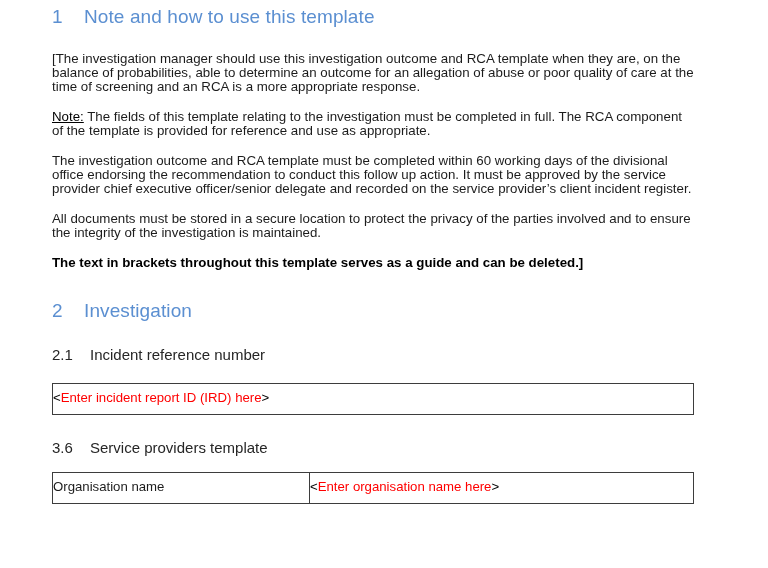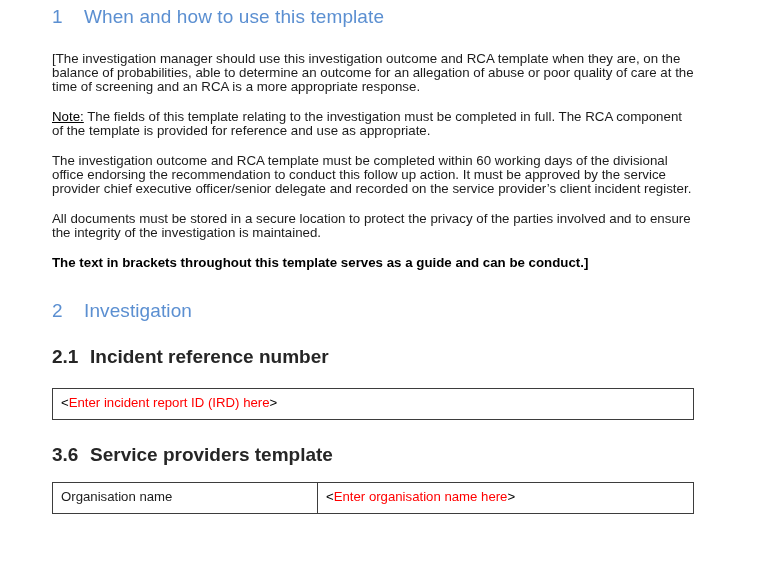--- a/index.html
+++ b/index.html
@@ -40,22 +40,22 @@
     flex: 0 0 32px;
   }
 
   .h1.second {
     padding-top: 0;
   }
 
   .h2 {
     display: flex;
     align-items: flex-start;
-    font-size: 19px;
-    font-weight: 700;
+    font-size: 15px;
+    font-weight: 400;
     color: #262626;
     margin: 0;
   }
   .h2 .num {
     width: 38px;
     flex: 0 0 38px;
   }
 
   
   .para {
@@ -81,60 +81,60 @@
   .sp-30 { height: 30px; }
 
   
   table.doc-table {
     border-collapse: collapse;
     width: 642px;
     table-layout: fixed;
   }
   table.doc-table td {
     border: 1px solid #3d3d3d;
-    padding: 5px 8px 6px 8px;
+    padding: 5px 8px 6px 0;
     font-size: 13.2px;
     line-height: 18px;
     color: #1c1c1c;
     vertical-align: top;
     height: 19px;
   }
   td.label-cell { width: 248px; }
   .placeholder { color: #ff0000; }
   .bracket { color: #000000; }
 </style>
 </head>
 <body>
 
 <div class="page">
 
   <h1 class="h1">
     <span class="num">1</span>
-    <span>When and how to use this template</span>
+    <span>Note and how to use this template</span>
   </h1>
 
   <div class="sp-24"></div>
 
   <p class="para">[The investigation manager should use this investigation outcome and RCA template when they are, on the balance of probabilities, able to determine an outcome for an allegation of abuse or poor quality of care at the time of screening and an RCA is a more appropriate response.</p>
 
   <div class="sp-16"></div>
 
   <p class="para"><span class="note-label">Note:</span><span> The fields of this template relating to the investigation must be completed in full. The RCA component of the template is provided for reference and use as appropriate.</span></p>
 
   <div class="sp-16"></div>
 
   <p class="para">The investigation outcome and RCA template must be completed within 60 working days of the divisional office endorsing the recommendation to conduct this follow up action. It must be approved by the service provider chief executive officer/senior delegate and recorded on the service provider’s client incident register.</p>
 
   <div class="sp-16"></div>
 
   <p class="para">All documents must be stored in a secure location to protect the privacy of the parties involved and to ensure the integrity of the investigation is maintained.</p>
 
   <div class="sp-16"></div>
 
-  <p class="para bold">The text in brackets throughout this template serves as a guide and can be conduct.]</p>
+  <p class="para bold">The text in brackets throughout this template serves as a guide and can be deleted.]</p>
 
   <div class="sp-30"></div>
 
   <h1 class="h1 second">
     <span class="num">2</span>
     <span>Investigation</span>
   </h1>
 
   <div class="sp-24"></div>
 

